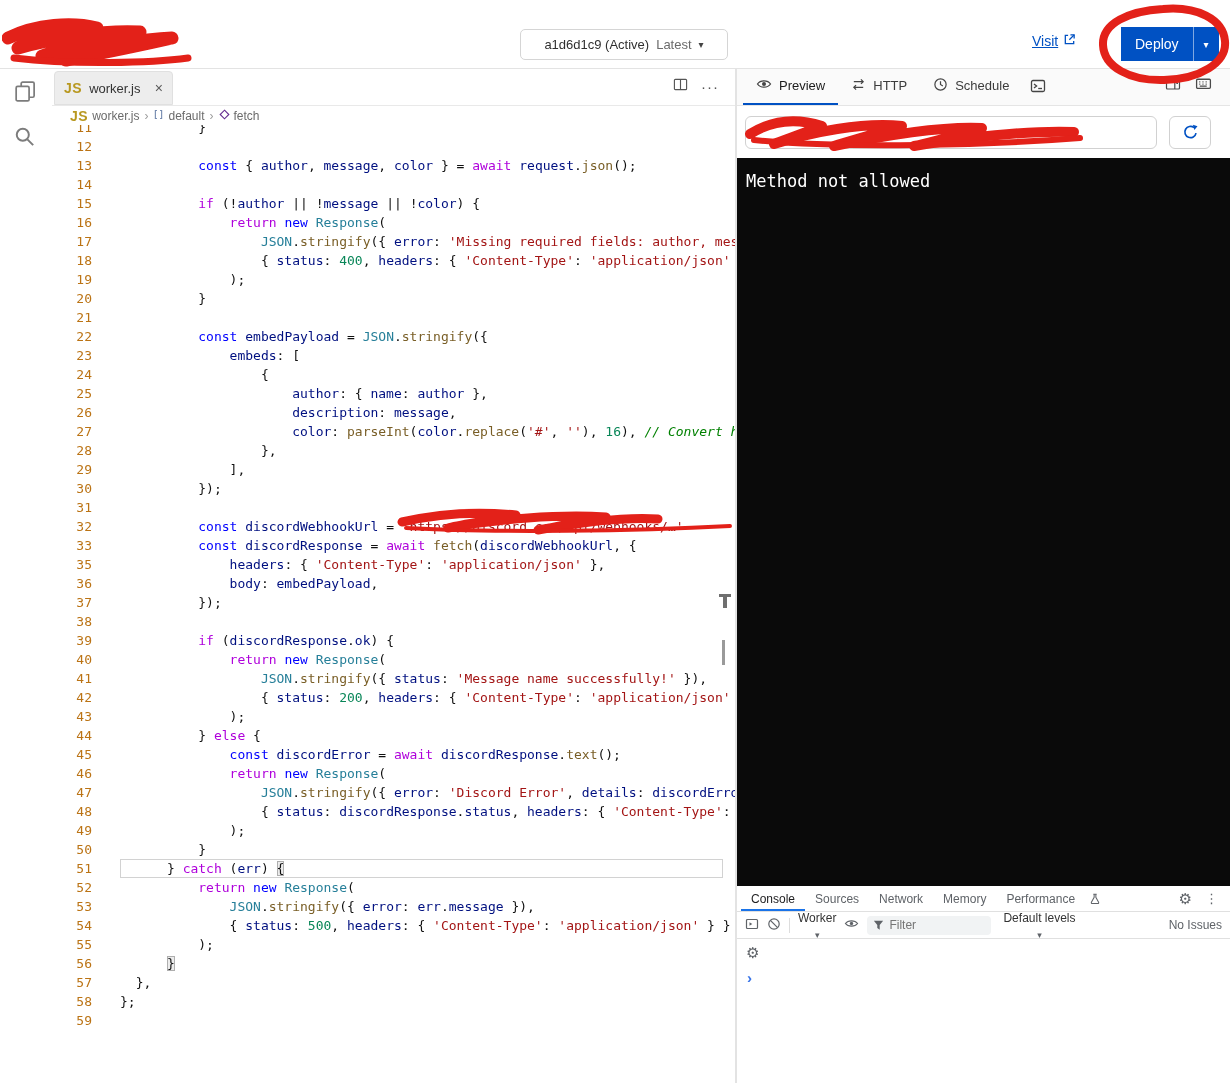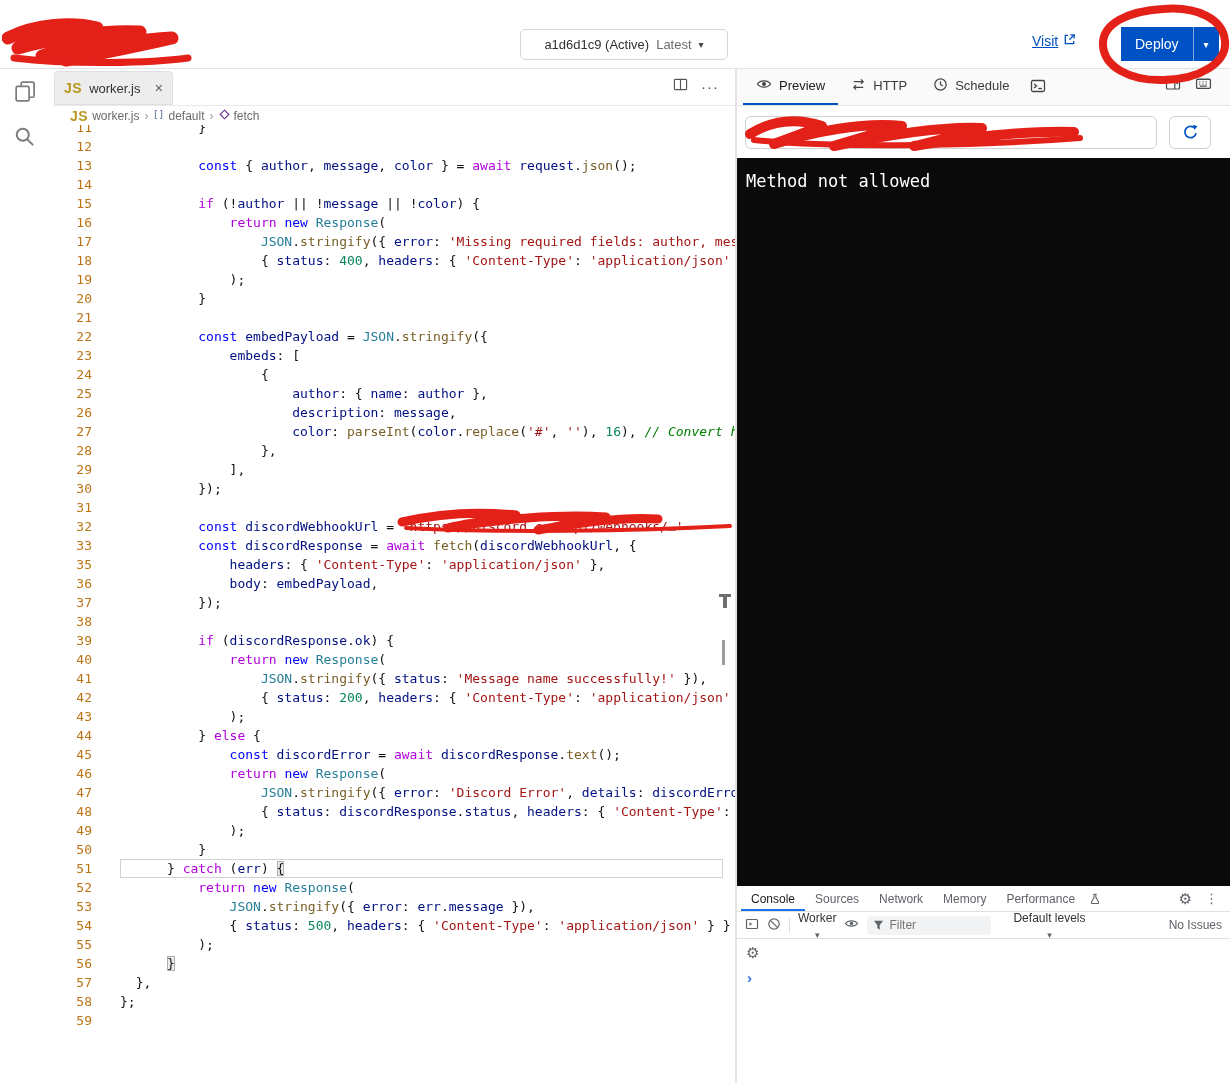--- a/index.html
+++ b/index.html
@@ -89,21 +89,21 @@
   .dt-tabs-right { margin-left:auto; display:flex; align-items:center; gap:13px; padding-right:12px; }
   .gear-glyph { font-size:15px; color:#5f6368; line-height:1; cursor:pointer; }
   .kebab-glyph { font-size:13px; color:#5f6368; cursor:pointer; }
   .dt-toolbar { height:27px; display:flex; align-items:center; gap:8px; padding:0 8px; border-bottom:1px solid #e0e0e0; }
   .dt-sep { width:1px; height:15px; background:#ddd; }
   .dt-select { display:flex; align-items:center; gap:5px; color:#333; cursor:pointer;flex-direction:column; }
   .dt-caret { font-size:9px; color:#5f6368; }
   .filter-wrap { position:relative; margin-left:0; }
   .filter-input { width:124px; height:19px; background:#f1f3f4; border:none; border-radius:4px; padding:0 6px 0 22px; font-size:12px; font-family:inherit; color:#333; outline:none; }
   .filter-wrap svg { position:absolute; left:5px; top:3px; }
-  .dt-levels { margin-left:14px; }
+  .dt-levels { margin-left:4px; }
   .dt-issues { margin-left:auto; color:#5f6368; cursor:pointer; }
   .dt-gear-row { height:26px; display:flex; align-items:center; padding-left:9px; }
   .dt-prompt { padding:5px 0 0 10px; color:#3874e8; font-size:15px; line-height:1; font-weight:bold; }
 
   
   .scribble { position:absolute; z-index:50; pointer-events:none; }
 </style>
 </head>
 <body>
 

